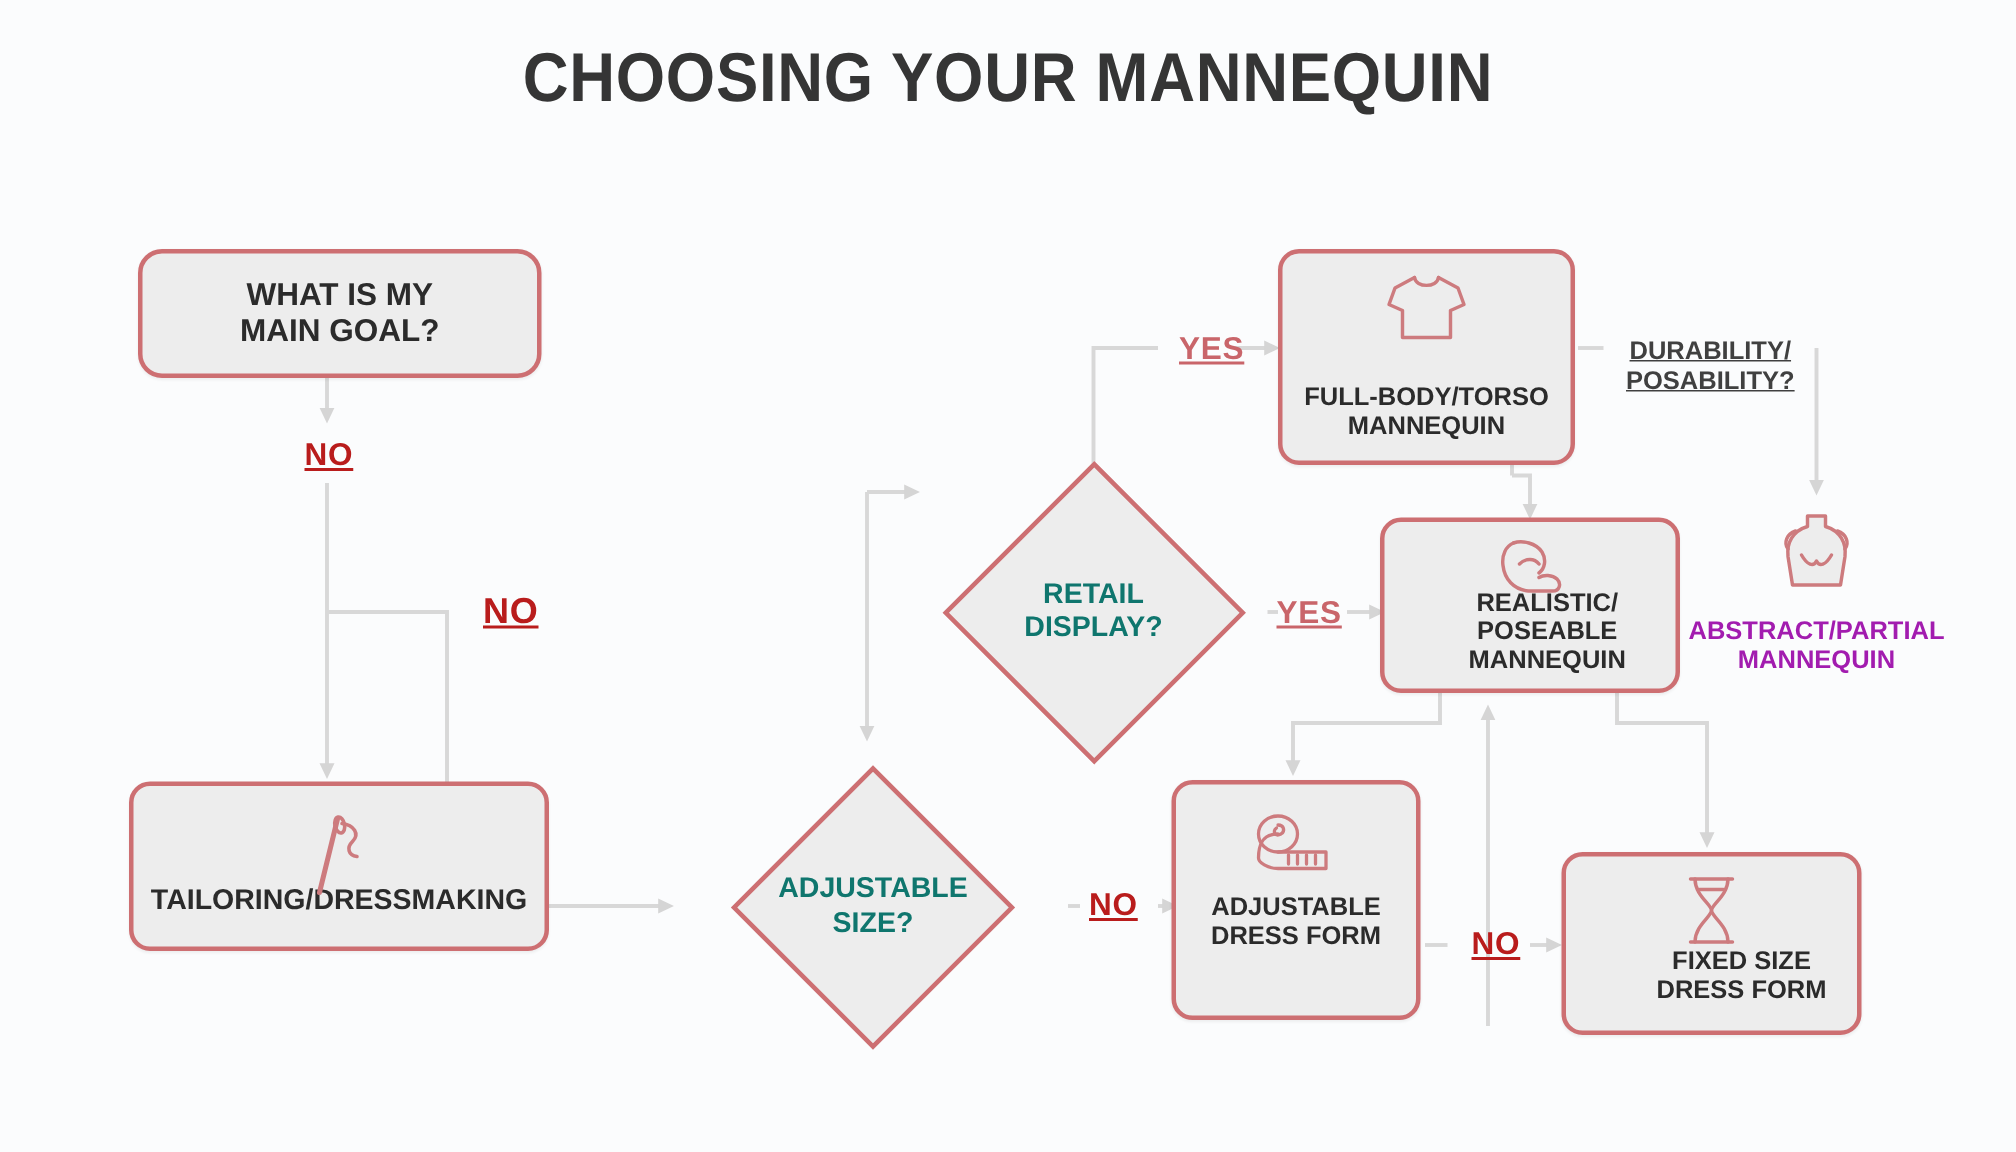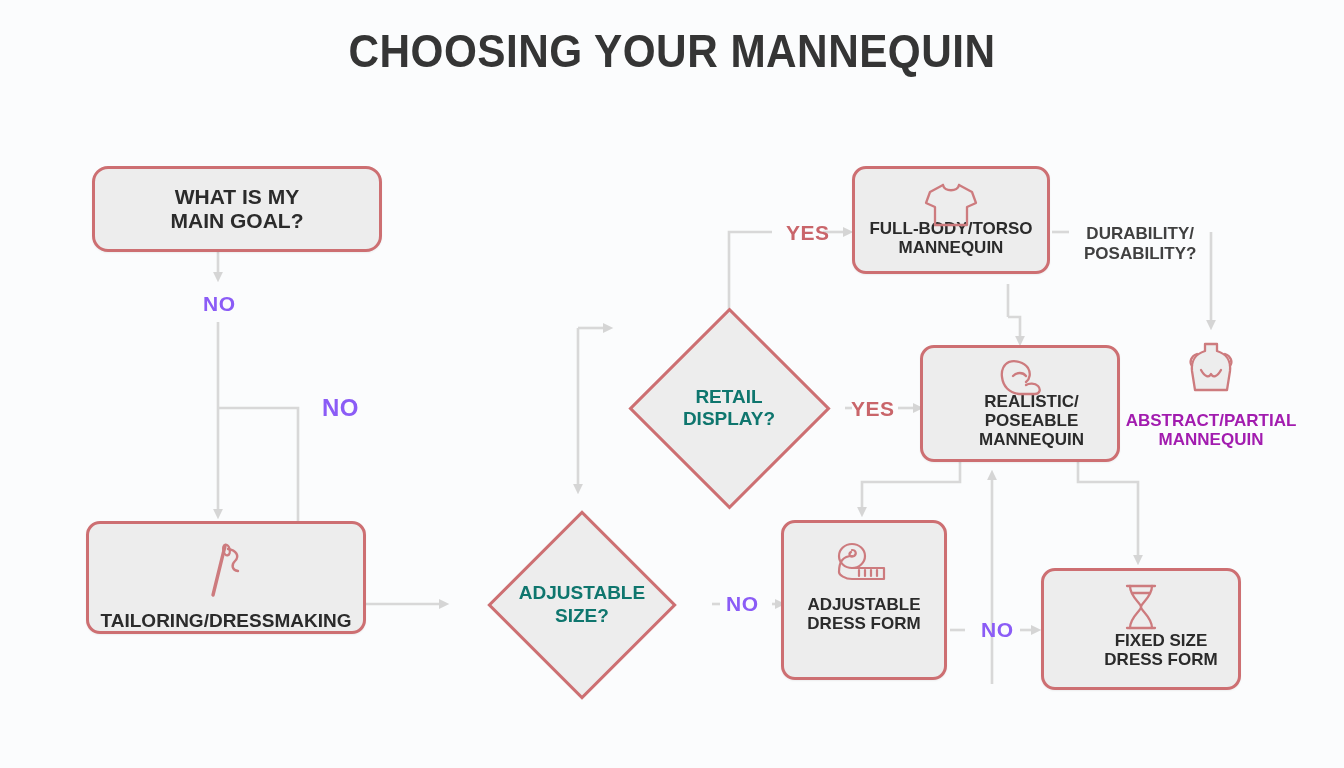--- a/index.html
+++ b/index.html
@@ -56,23 +56,24 @@
   .plainnode{
     position:absolute;
     display:flex;flex-direction:column;align-items:center;justify-content:flex-start;
     text-align:center;color:#a21caf;font-weight:bold;line-height:1.15;
   }
   .edge-label{
     position:absolute;
     font-weight:bold;
     white-space:pre;
     line-height:1.15;
+    text-decoration:underline;
   }
   .lbl-yes{color:#c9656a;font-size:21px;letter-spacing:.5px;}
-  .lbl-no{color:#8b5cf6;font-size:21px;letter-spacing:.5px;}
+  .lbl-no{color:#b91c1c;font-size:21px;letter-spacing:.5px;}
   .lbl-q{color:#404040;font-size:17px;text-align:center;}
 </style>
 </head>
 <body>
 
 <div id="stage">
 
   <div class="title">CHOOSING YOUR MANNEQUIN</div>
 
   <svg class="wires" viewBox="0 0 1344 768">
@@ -113,26 +114,26 @@
 
       <path d="M1078,462 L1078,482 L1138,482 L1138,560" marker-end="url(#ah)"></path>
 
       <path d="M992,684 L992,475" marker-end="url(#ah)"></path>
 
       <path d="M950,630 L965,630"></path>
       <path d="M1020,630 L1036,630" marker-end="url(#ah)"></path>
     </g>
   </svg>
 
-  <div class="node" style="left:92px;top:166px;width:290px;height:86px;border-radius:16px;font-size:21px;">
+  <div class="node" style="left:92px;top:166px;width:269px;height:86px;border-radius:16px;font-size:21px;">
     <span class="label" style="white-space:pre-line;">WHAT IS MY
 MAIN GOAL?</span>
   </div>
 
-  <div class="node" style="left:86px;top:521px;width:280px;height:113px;font-size:19px;justify-content:flex-end;">
+  <div class="node" style="left:86px;top:521px;width:280px;height:113px;font-size:19px;justify-content:flex-end;padding-bottom:20px;">
     <span class="ico" style="position:absolute;top:16px;left:50%;transform:translateX(-50%);">
       <svg width="52" height="60" viewBox="0 0 52 60" fill="none" stroke="#cd7b7e" stroke-width="2.4" stroke-linecap="round">
         <path d="M25 6 L13 55" stroke-width="3.4"></path>
         <ellipse cx="26.5" cy="10" rx="3.2" ry="5.4" transform="rotate(-12 26.5 10)"></ellipse>
         <path d="M28 9 C36 10 40 16 35 21 C31 25 32 30 38 31"></path>
       </svg>
     </span>
     <span class="label">TAILORING/DRESSMAKING</span>
   </div>
 
@@ -141,21 +142,21 @@
     <div class="dlabel" style="white-space:pre-line;">RETAIL
 DISPLAY?</div>
   </div>
 
   <div class="diamond" style="left:452px;top:512px;width:260px;height:185px;">
     <div class="dshape" style="width:134px;height:134px;left:63px;top:26px;inset:auto;"></div>
     <div class="dlabel" style="white-space:pre-line;">ADJUSTABLE
 SIZE?</div>
   </div>
 
-  <div class="node" style="left:852px;top:166px;width:198px;height:108px;font-size:17px;justify-content:flex-end;padding-bottom:14px;">
+  <div class="node" style="left:852px;top:166px;width:198px;height:144px;font-size:17px;justify-content:flex-end;padding-bottom:14px;">
     <span class="ico" style="position:absolute;top:12px;left:50%;transform:translateX(-50%);">
       <svg width="58" height="48" viewBox="0 0 58 48" fill="none" stroke="#cd7b7e" stroke-width="2.3" stroke-linejoin="round" stroke-linecap="round">
         <path d="M21 4 L8 11 L4 22 L13 26 L13 44 L45 44 L45 26 L54 22 L50 11 L37 4"></path>
         <path d="M21 4 C22 11 36 11 37 4"></path>
       </svg>
     </span>
     <span class="label" style="white-space:pre-line;">FULL-BODY/TORSO
 MANNEQUIN</span>
   </div>
 

